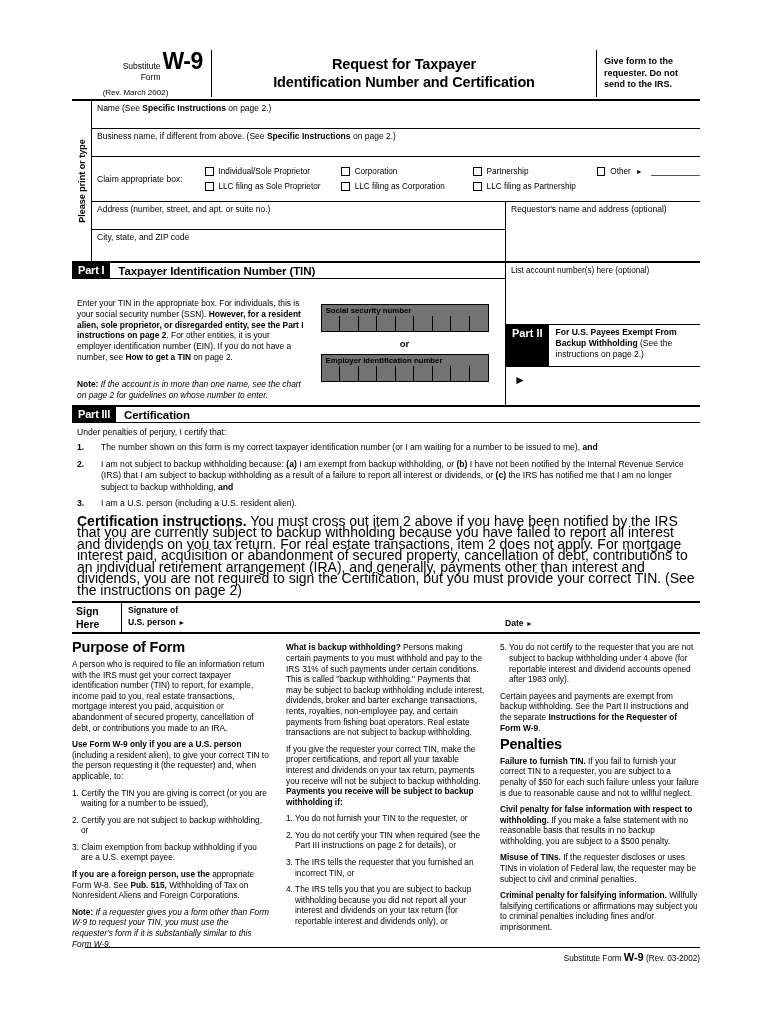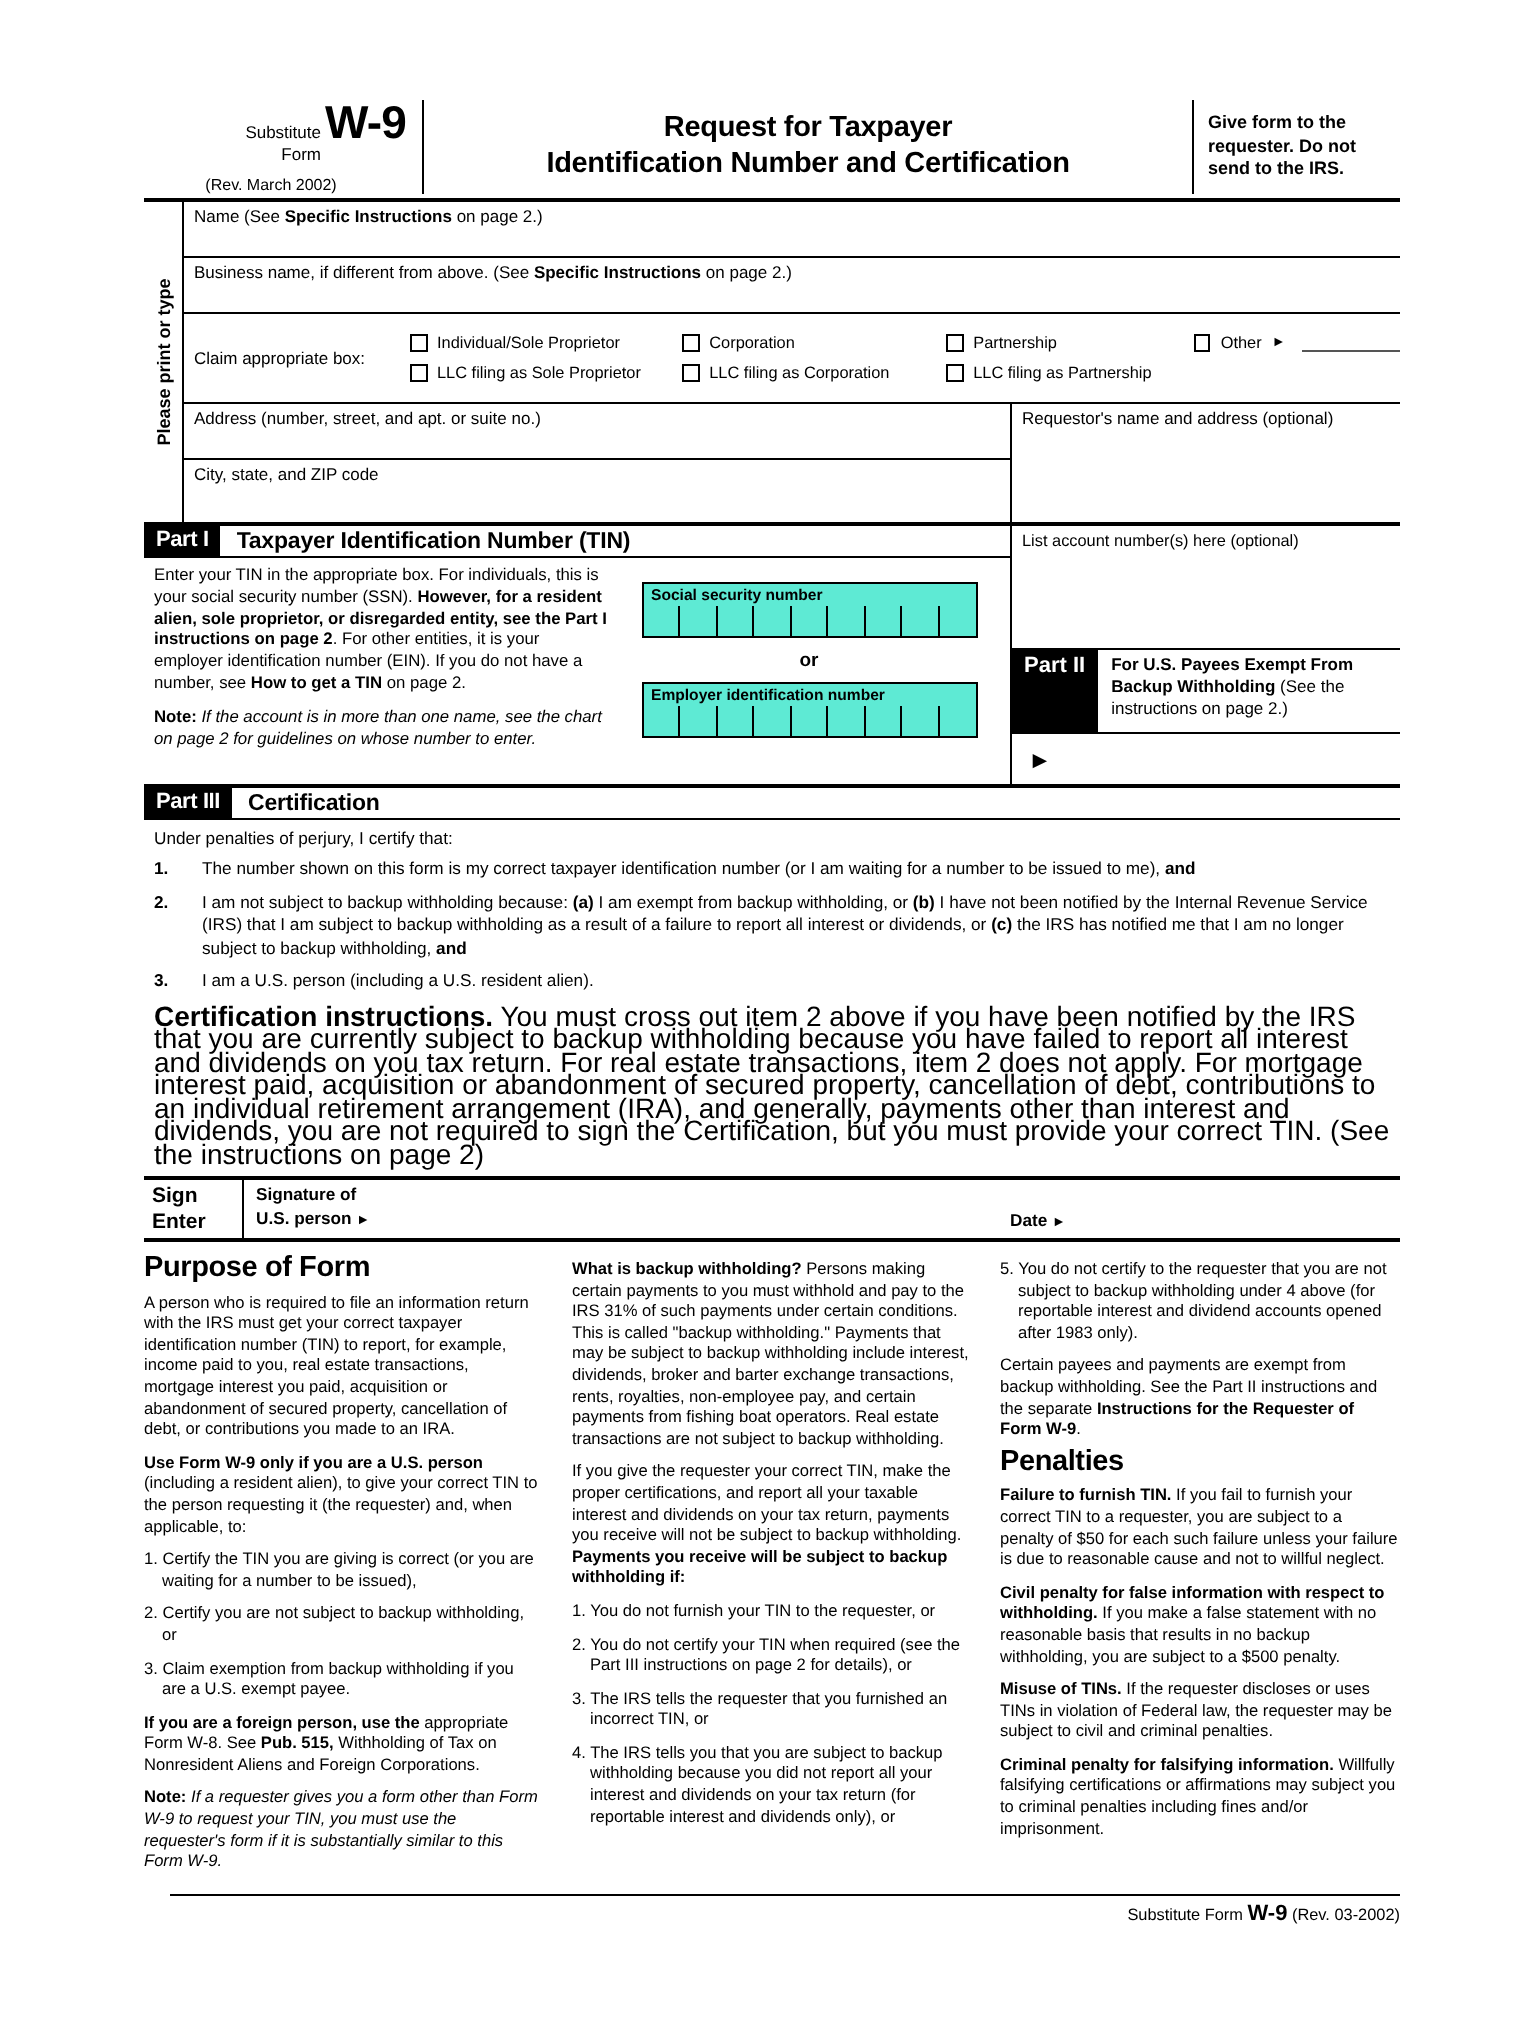--- a/index.html
+++ b/index.html
@@ -185,34 +185,34 @@
     letter-spacing: -0.1px;
   }
 
   .p1body { display: flex; padding: 3px 0 5px 0; }
   .p1text {
     width: 232px;
     font-size: 8.4px;
     line-height: 10.8px;
     padding-left: 5px;
   }
-  .p1text p { margin: 0 0 6px 0; }
+  .p1text p { margin: 16px 0 6px 0; }
   .p1text p:last-child { margin-bottom: 0; }
   .p1tin {
     flex: 1;
     display: flex;
     flex-direction: column;
     align-items: center;
     justify-content: center;
     padding: 4px 6px 0 6px;
   }
   .tinbox {
     width: 168px;
     border: 1.3px solid #000;
-    background: #5eead4;
+    background: #737373;
   }
   .tinlabel {
     font-size: 7.8px;
     font-weight: bold;
     padding: 1px 0 1px 4px;
   }
   .tincells { display: flex; height: 15px; }
   .tincells .cell { flex: 1; border-left: 1.1px solid #000; }
   .tincells .cell:first-child { border-left: none; }
   .tincells .cell.gap { border-left: 1.6px solid #000; }
@@ -515,21 +515,21 @@
     </div>
 
     <div class="certinstr">
       <b>Certification instructions.</b><span>  You must cross out item 2 above if you have been notified by the IRS that you are currently subject to backup withholding because you have failed to report all interest and dividends on you tax return.  For real estate transactions, item 2 does not apply. For mortgage interest paid, acquisition or abandonment of secured property, cancellation of debt, contributions to an individual retirement arrangement (IRA), and generally, payments other than interest and dividends, you are not required to sign the Certification, but you must provide your correct TIN. (See the instructions on page 2)</span>
     </div>
   </div>
 
   <div class="signrow">
     <div class="signhere">
       <div>Sign</div>
-      <div>Enter</div>
+      <div>Here</div>
     </div>
     <div class="signfields">
       <div class="sigof">
         <div>Signature of</div>
         <div><span>U.S. person</span> <span class="arrow">►</span></div>
       </div>
       <div class="datelbl">
         <span>Date</span> <span class="arrow">►</span>
       </div>
     </div>

